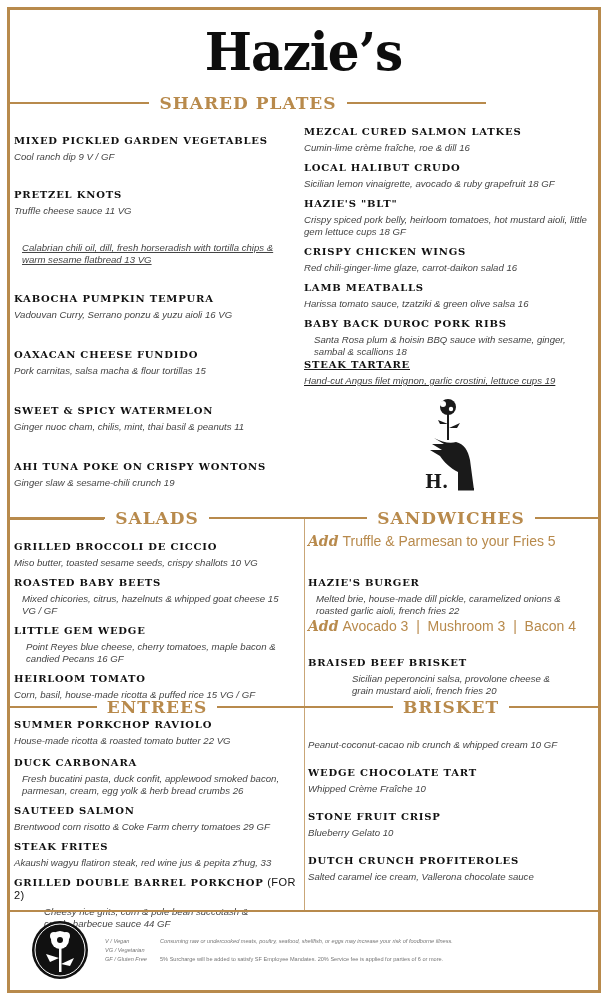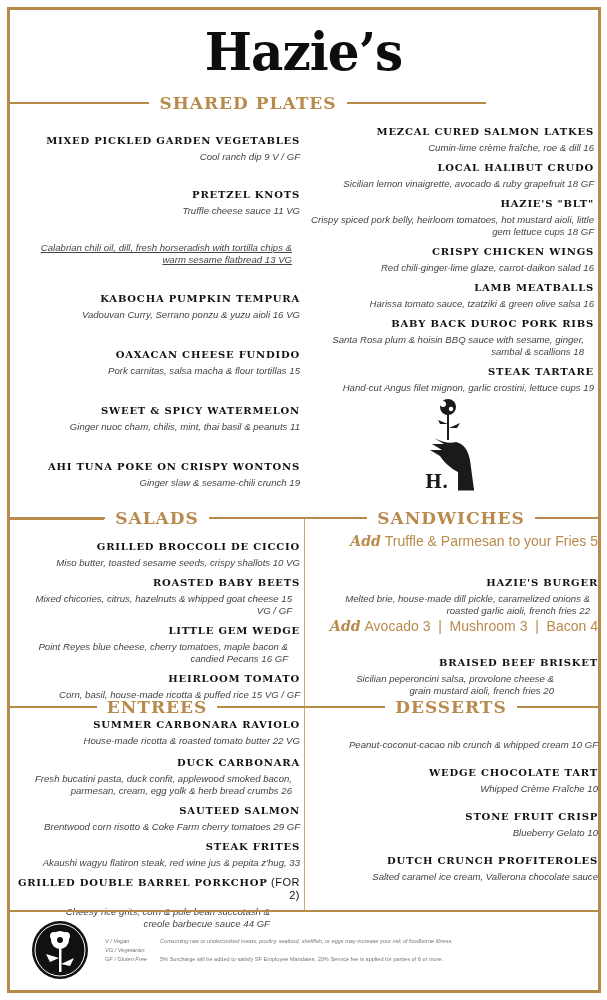--- a/index.html
+++ b/index.html
@@ -22,21 +22,21 @@
   }
   .section-head .rule { flex: 1; height: 2px; background: #b88a4c; }
   .section-head .title {
     font-family: "DejaVu Serif", serif; font-weight: bold; color: #b88a4c;
     font-size: 17px; letter-spacing: 1px; padding: 0 10px; white-space: nowrap;
   }
 
   .vdivider { position: absolute; width: 1px; background: #c9a677; }
   .hdivider { position: absolute; height: 2px; background: #b88a4c; }
 
-  .col { position: absolute; text-align: right; }
+  .col { position: absolute; text-align: left; }
   .item { margin: 0; }
   .item-name {
     font-family: "DejaVu Serif", serif; font-weight: bold; font-size: 10px;
     letter-spacing: 0.8px; color: #111; line-height: 13px;
   }
   .item-name .suffix { font-family: "Liberation Sans", sans-serif; font-weight: normal; font-size: 11px; letter-spacing: 0.5px; }
   .item-desc {
     font-family: "Liberation Sans", sans-serif; font-style: italic; font-size: 9.6px;
     color: #444; line-height: 12px; margin-top: 4px;
   }
@@ -119,21 +119,21 @@
     <div class="item-desc">Red chili-ginger-lime glaze, carrot-daikon salad 16</div>
   </div>
   <div class="item" style="margin-top:7px;">
     <div class="item-name">LAMB MEATBALLS</div>
     <div class="item-desc">Harissa tomato sauce, tzatziki &amp; green olive salsa 16</div>
   </div>
   <div class="item" style="margin-top:7px;">
     <div class="item-name">BABY BACK DUROC PORK RIBS</div>
     <div class="item-desc" style="padding:0 10px;">Santa Rosa plum &amp; hoisin BBQ sauce with sesame, ginger, sambal &amp; scallions  18</div>
   </div>
-  <div class="item" style="margin-top:7px;">
+  <div class="item" style="text-decoration:underline;">
     <div class="item-name">STEAK TARTARE</div>
     <div class="item-desc">Hand-cut Angus filet mignon, garlic crostini, lettuce cups 19</div>
   </div>
 </div>
 
 <svg class="emblem" viewBox="0 0 64 98">
   <g fill="#1a1a1a">
     <circle cx="28" cy="9" r="8"></circle>
     <circle cx="23" cy="6" r="3" fill="#fff"></circle>
     <circle cx="31" cy="11" r="2.2" fill="#fff"></circle>
@@ -199,27 +199,27 @@
 </div>
 
 <div class="section-head" style="left:10px; width:294px; top:696px;">
   <div class="rule"></div>
   <div class="title">ENTREES</div>
   <div class="rule"></div>
 </div>
 
 <div class="section-head" style="left:304px; width:294px; top:696px;">
   <div class="rule"></div>
-  <div class="title">DESSERTS</div>
+  <div class="title">BRISKET</div>
   <div class="rule"></div>
 </div>
 
 <div class="col" style="left:14px; width:286px; top:718px;">
   <div class="item">
-    <div class="item-name">SUMMER CARBONARA RAVIOLO</div>
+    <div class="item-name">SUMMER PORKCHOP RAVIOLO</div>
     <div class="item-desc">House-made ricotta &amp; roasted tomato butter 22  VG</div>
   </div>
   <div class="item" style="margin-top:9px;">
     <div class="item-name">DUCK CARBONARA</div>
     <div class="item-desc" style="padding:0 8px;">Fresh bucatini pasta, duck confit, applewood smoked bacon, parmesan, cream, egg yolk &amp; herb bread crumbs 26</div>
   </div>
   <div class="item" style="margin-top:7px;">
     <div class="item-name">SAUTEED SALMON</div>
     <div class="item-desc">Brentwood corn risotto &amp; Coke Farm cherry tomatoes 29  GF</div>
   </div>

